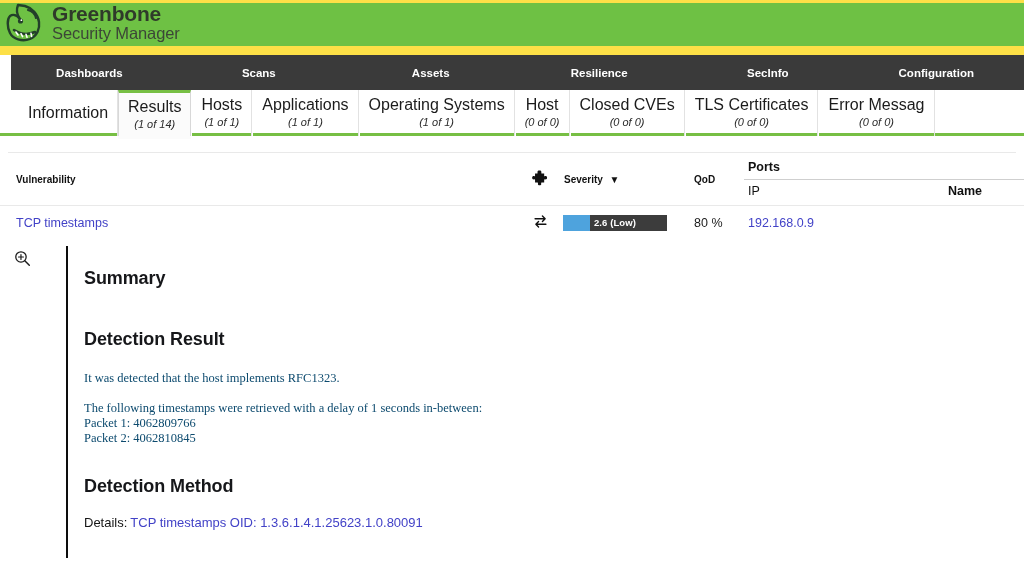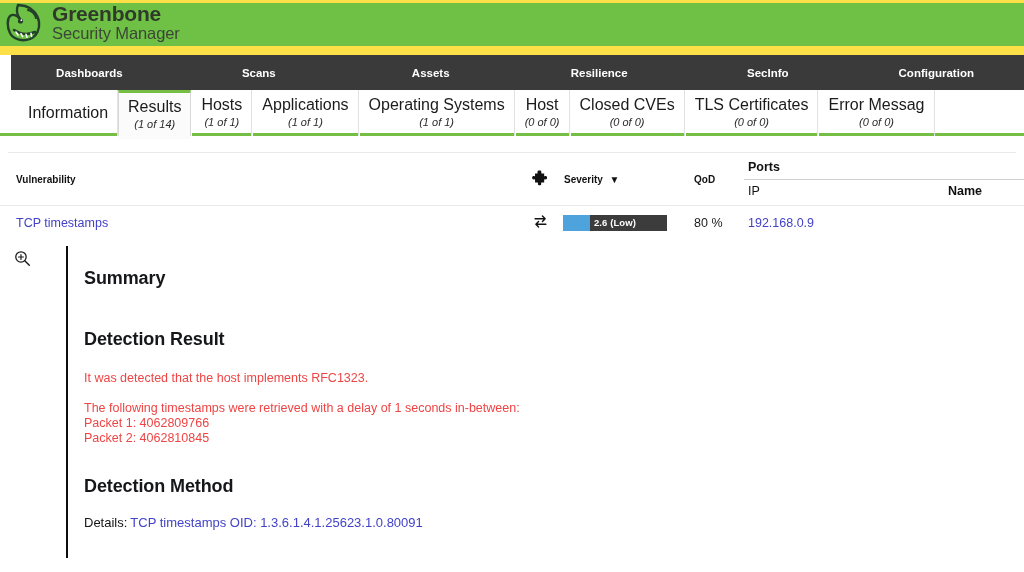--- a/index.html
+++ b/index.html
@@ -245,23 +245,23 @@
     font-size: 18px;
     font-weight: bold;
     color: #16171a;
     margin: 11px 0 0 0;
     letter-spacing: -0.1px;
   }
   #h-summary { margin-top: 12px; }
   #h-detection-result { margin-top: 40px; }
   #h-detection-method { margin-top: 30px; }
   .mono-block {
-    font-family: Liberation Sans, sans-serif;
+    font-family: Liberation Serif, serif;
     font-size: 12.5px;
-    color: #ef4444;
+    color: #0c4a6e;
     line-height: 15px;
     margin-top: 21px;
     white-space: pre;
   }
   .mono-block + .mono-block { margin-top: 15px; }
   #details-line {
     font-size: 13px;
     color: #141414;
     margin-top: 18px;
   }

